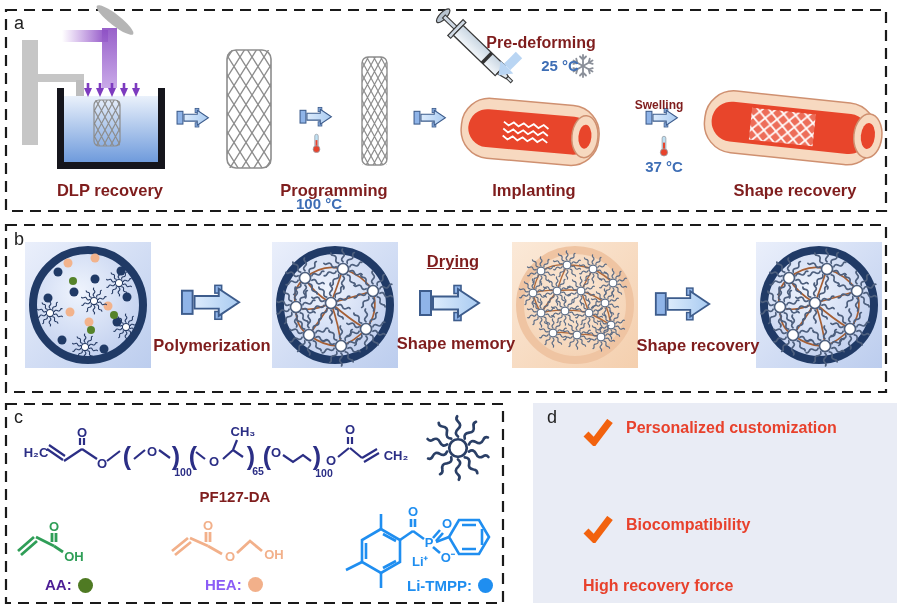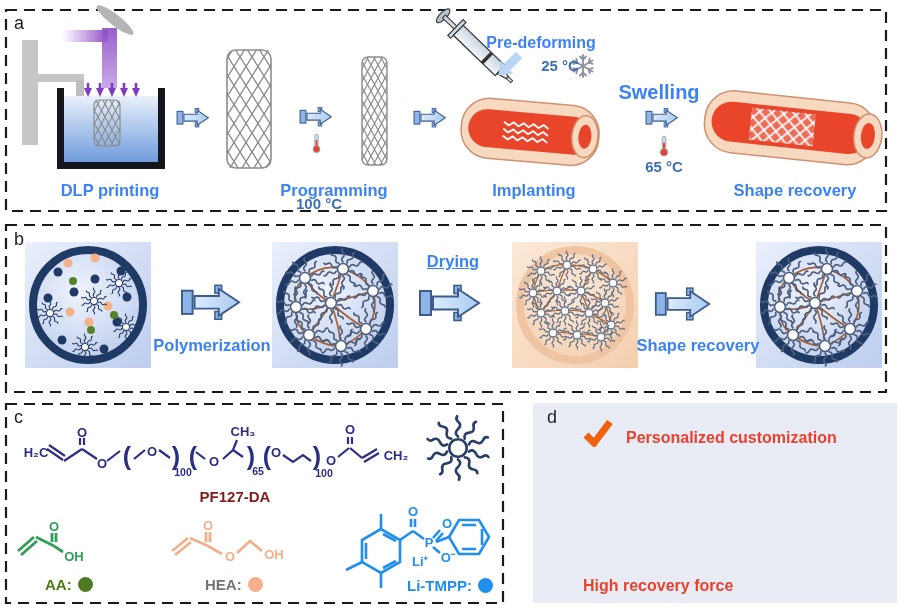--- a/index.html
+++ b/index.html
@@ -1,33 +1,33 @@
 <!DOCTYPE html>
 <html><head>
 <meta charset="utf-8">
 <style>
   html,body{margin:0;padding:0;background:#ffffff;}
   #fig{position:relative;width:900px;height:612px;background:#ffffff;overflow:hidden;
        font-family:"Liberation Sans",sans-serif;}
   #art{position:absolute;left:0;top:0;}
   .cap{position:absolute;transform:translateX(-50%);font:700 16.5px "Liberation Sans",sans-serif;
-       color:#3b82f6;white-space:nowrap;}
+       color:#7f1d1d;white-space:nowrap;}
   .temp{position:absolute;transform:translateX(-50%);font:600 15px "Liberation Sans",sans-serif;
        color:#3e6eb5;white-space:nowrap;}
   .pl{position:absolute;font:400 18px "Liberation Sans",sans-serif;color:#222;}
   .pfl{position:absolute;transform:translateX(-50%);font:700 15px "Liberation Sans",sans-serif;
        color:#7f1d1d;white-space:nowrap;}
   .mrow{position:absolute;display:flex;align-items:center;gap:6px;
         font:700 15px "Liberation Sans",sans-serif;white-space:nowrap;}
   .dot{width:15px;height:15px;border-radius:50%;display:inline-block;}
-  .aa{color:#4d7c0f;} .aa .dot{background:#4f7a23;}
-  .hea{color:#737373;} .hea .dot{background:#f2b08a;}
+  .aa{color:#4c1d95;align-items:flex-end;} .aa .dot{background:#4f7a23;}
+  .hea{color:#8b5cf6;} .hea .dot{background:#f2b08a;}
   .li{color:#1f8ef0;} .li .dot{background:#1f8ef0;}
   #panelD{position:absolute;left:533px;top:403px;width:364px;height:200px;background:#e9ecf5;}
-  .ditem{position:absolute;left:583px;display:flex;align-items:flex-end;gap:13px;height:28px;}
+  .ditem{position:absolute;left:583px;display:flex;align-items:flex-start;gap:13px;height:28px;}
   .ditem span{font:700 16px "Liberation Sans",sans-serif;color:#e8412c;white-space:nowrap;}
   text.atom{font:700 13px "Liberation Sans",sans-serif;}
   text.paren{font:600 25px "Liberation Sans",sans-serif;}
   text.sub{font:700 10.5px "Liberation Sans",sans-serif;}
 </style>
 </head>
 <body>
 
 <div id="fig">
 
@@ -429,32 +429,33 @@
       <text class="atom" x="448" y="562" text-anchor="middle">O⁻</text>
       <text class="atom" x="420" y="566" text-anchor="middle">Li⁺</text>
     </g>
   </svg>
 
   <div class="pl" style="left:14px;top:13px;">a</div>
   <div class="pl" style="left:14px;top:229px;">b</div>
   <div class="pl" style="left:14px;top:407px;">c</div>
   <div class="pl" style="left:547px;top:407px;">d</div>
 
-  <div class="cap" style="left:110px;top:181px;">DLP printing</div>
+  <div class="cap" style="left:110px;top:181px;">DLP recovery</div>
   <div class="cap" style="left:334px;top:181px;">Programming</div>
   <div class="cap" style="left:534px;top:181px;">Implanting</div>
   <div class="cap" style="left:795px;top:181px;">Shape recovery</div>
   <div class="temp" style="left:319px;top:159px;margin-top:36px;">100 °C</div>
   <div class="cap" style="left:541px;top:34px;font-size:16px;">Pre-deforming</div>
   <div class="temp" style="left:546px;top:57px;margin-left:14px;">25 °C</div>
-  <div class="cap" style="left:659px;top:81px;font-size:20px;">Swelling</div>
-  <div class="temp" style="left:664px;top:158px;">65 °C</div>
+  <div class="cap" style="left:659px;top:98px;font-size:12px;">Swelling</div>
+  <div class="temp" style="left:664px;top:158px;">37 °C</div>
 
   <div class="cap" style="left:212px;top:336px;">Polymerization</div>
   <div class="cap" style="left:453px;top:252px;text-decoration:underline;">Drying</div>
+  <div class="cap" style="left:456px;top:334px;">Shape memory</div>
   <div class="cap" style="left:698px;top:336px;">Shape recovery</div>
 
   <div class="pfl" style="left:235px;top:488px;">PF127-DA</div>
   <div class="mrow aa" style="left:45px;top:576px;">
     <span>AA:</span>
     <span class="dot"></span>
   </div>
   <div class="mrow hea" style="left:205px;top:576px;">
     <span>HEA:</span>
     <span class="dot"></span>
@@ -463,20 +464,26 @@
     <span>Li-TMPP:</span>
     <span class="dot"></span>
   </div>
 
   <div class="ditem" style="top:419px;">
     <svg width="30" height="27" viewBox="0 0 30 27">
         <path d="M3,15 L11,23 L27,2" stroke="#f2620e" stroke-width="7" fill="none"></path>
       </svg>
     <span>Personalized customization</span>
   </div>
+  <div class="ditem" style="top:516px;">
+    <svg width="30" height="27" viewBox="0 0 30 27">
+        <path d="M3,15 L11,23 L27,2" stroke="#f2620e" stroke-width="7" fill="none"></path>
+      </svg>
+    <span>Biocompatibility</span>
+  </div>
   <div class="ditem" style="top:564px;flex-direction:column;">
     <svg width="30" height="27" viewBox="0 0 30 27">
         <path d="M3,15 L11,23 L27,2" stroke="#f2620e" stroke-width="7" fill="none"></path>
       </svg>
     <span>High recovery force</span>
   </div>
 
 </div>
 
 </body></html>

